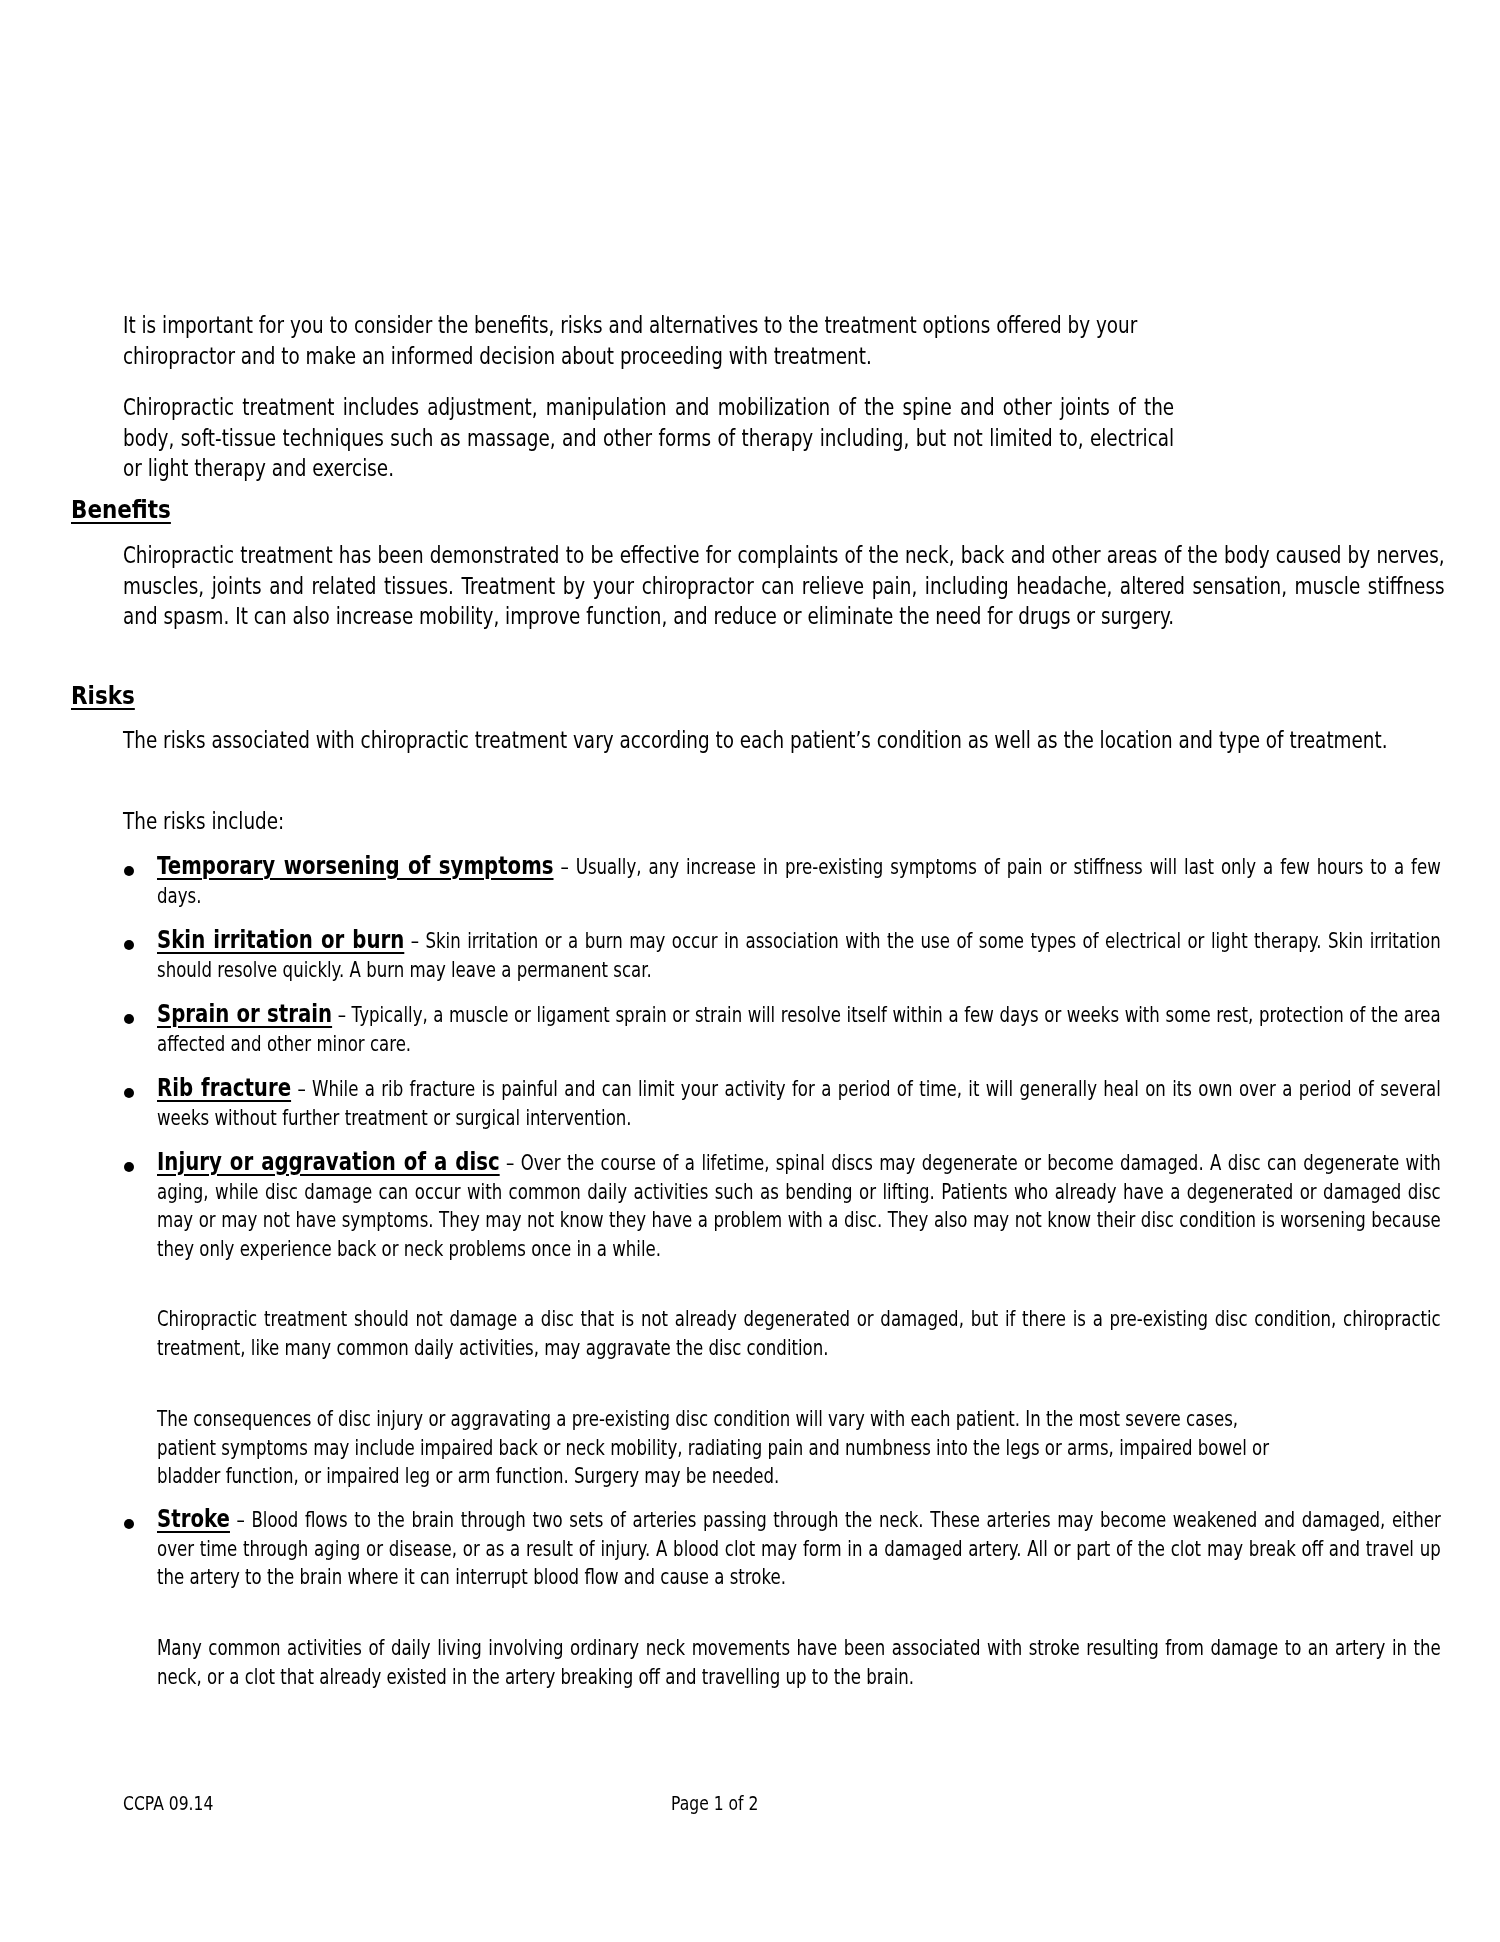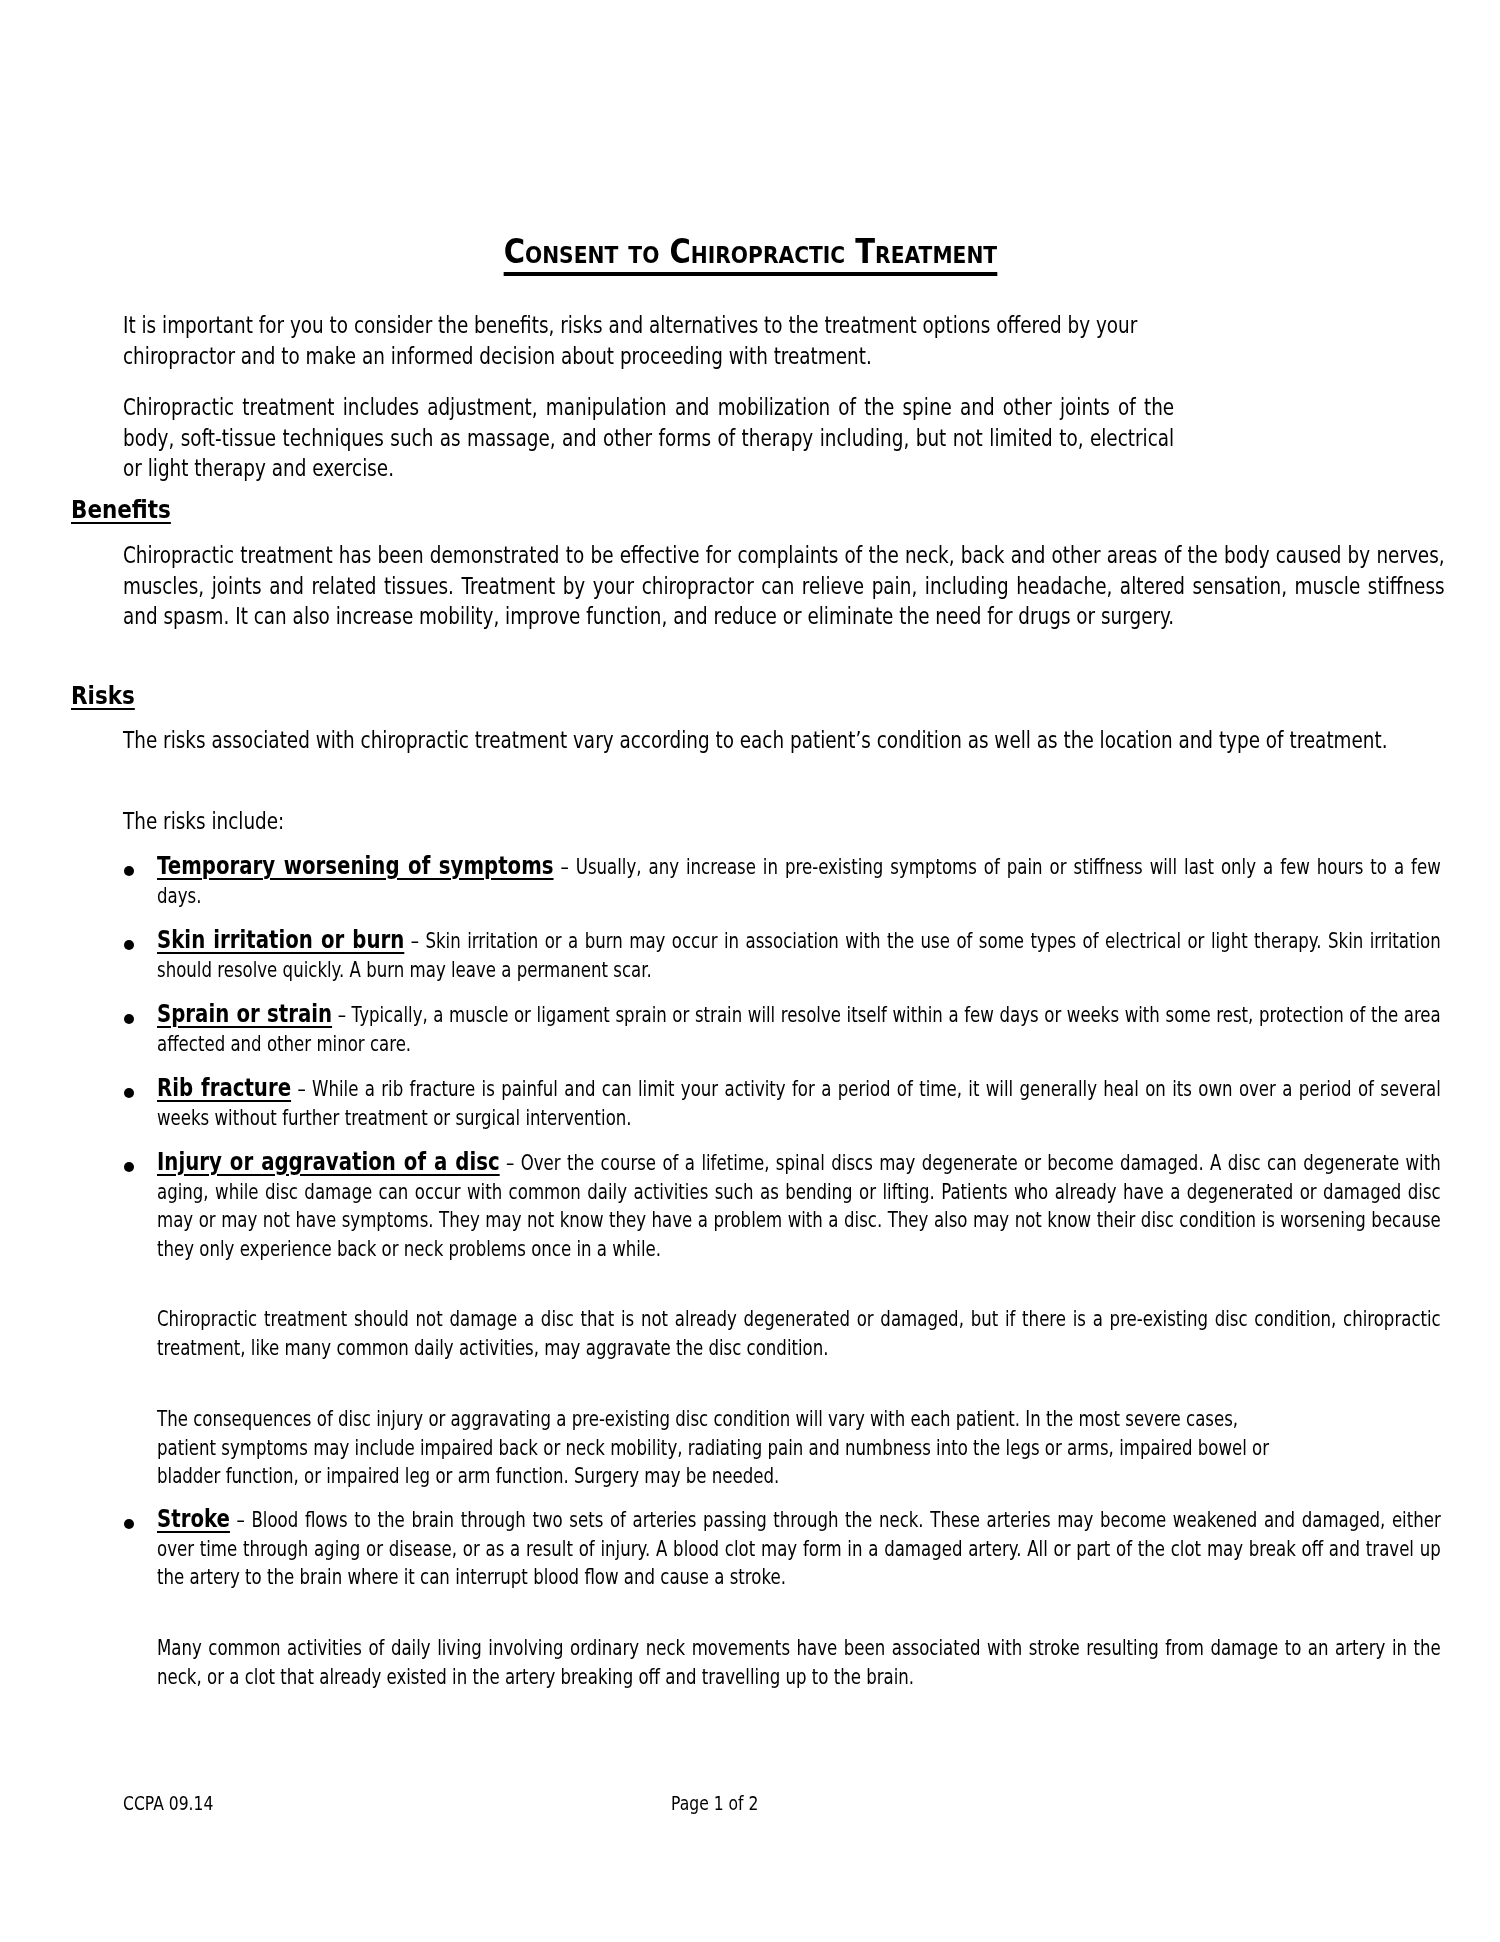--- a/index.html
+++ b/index.html
@@ -75,23 +75,20 @@
     font-size: 19px;
     transform: scaleX(0.82);
     transform-origin: left top;
   }
 </style>
 </head>
 <body>
 
 <div class="page">
 
-  <div class="title">
-    <span>Consent to Chiropractic Treatment</span>
-  </div>
 
   <div class="block indent1" style="top:310px;">It is important for you to consider the benefits, risks and alternatives to the treatment options offered by your chiropractor and to make an informed decision about proceeding with treatment.</div>
   <div class="block indent1 justify" style="top:392px;">Chiropractic treatment includes adjustment, manipulation and mobilization of the spine and other joints of the body, soft-tissue techniques such as massage, and other forms of therapy including, but not limited to, electrical or light therapy and exercise.</div>
 
   <div class="heading" style="top:495px;">Benefits</div>
   <div class="block indent1 justify" style="top:540px; width:1652px;">Chiropractic treatment has been demonstrated to be effective for complaints of the neck, back and other areas of the body caused by nerves, muscles, joints and related tissues.  Treatment by your chiropractor can relieve pain, including headache, altered sensation, muscle stiffness and spasm.  It can also increase mobility, improve function, and reduce or eliminate the need for drugs or surgery.</div>
 
   <div class="heading" style="top:681px;">Risks</div>
   <div class="block indent1 justify" style="top:725px; width:1652px;">The risks associated with chiropractic treatment vary according to each patient’s condition as well as the location and type of treatment.</div>
   <div class="block indent1" style="top:806px;">The risks include:</div>

